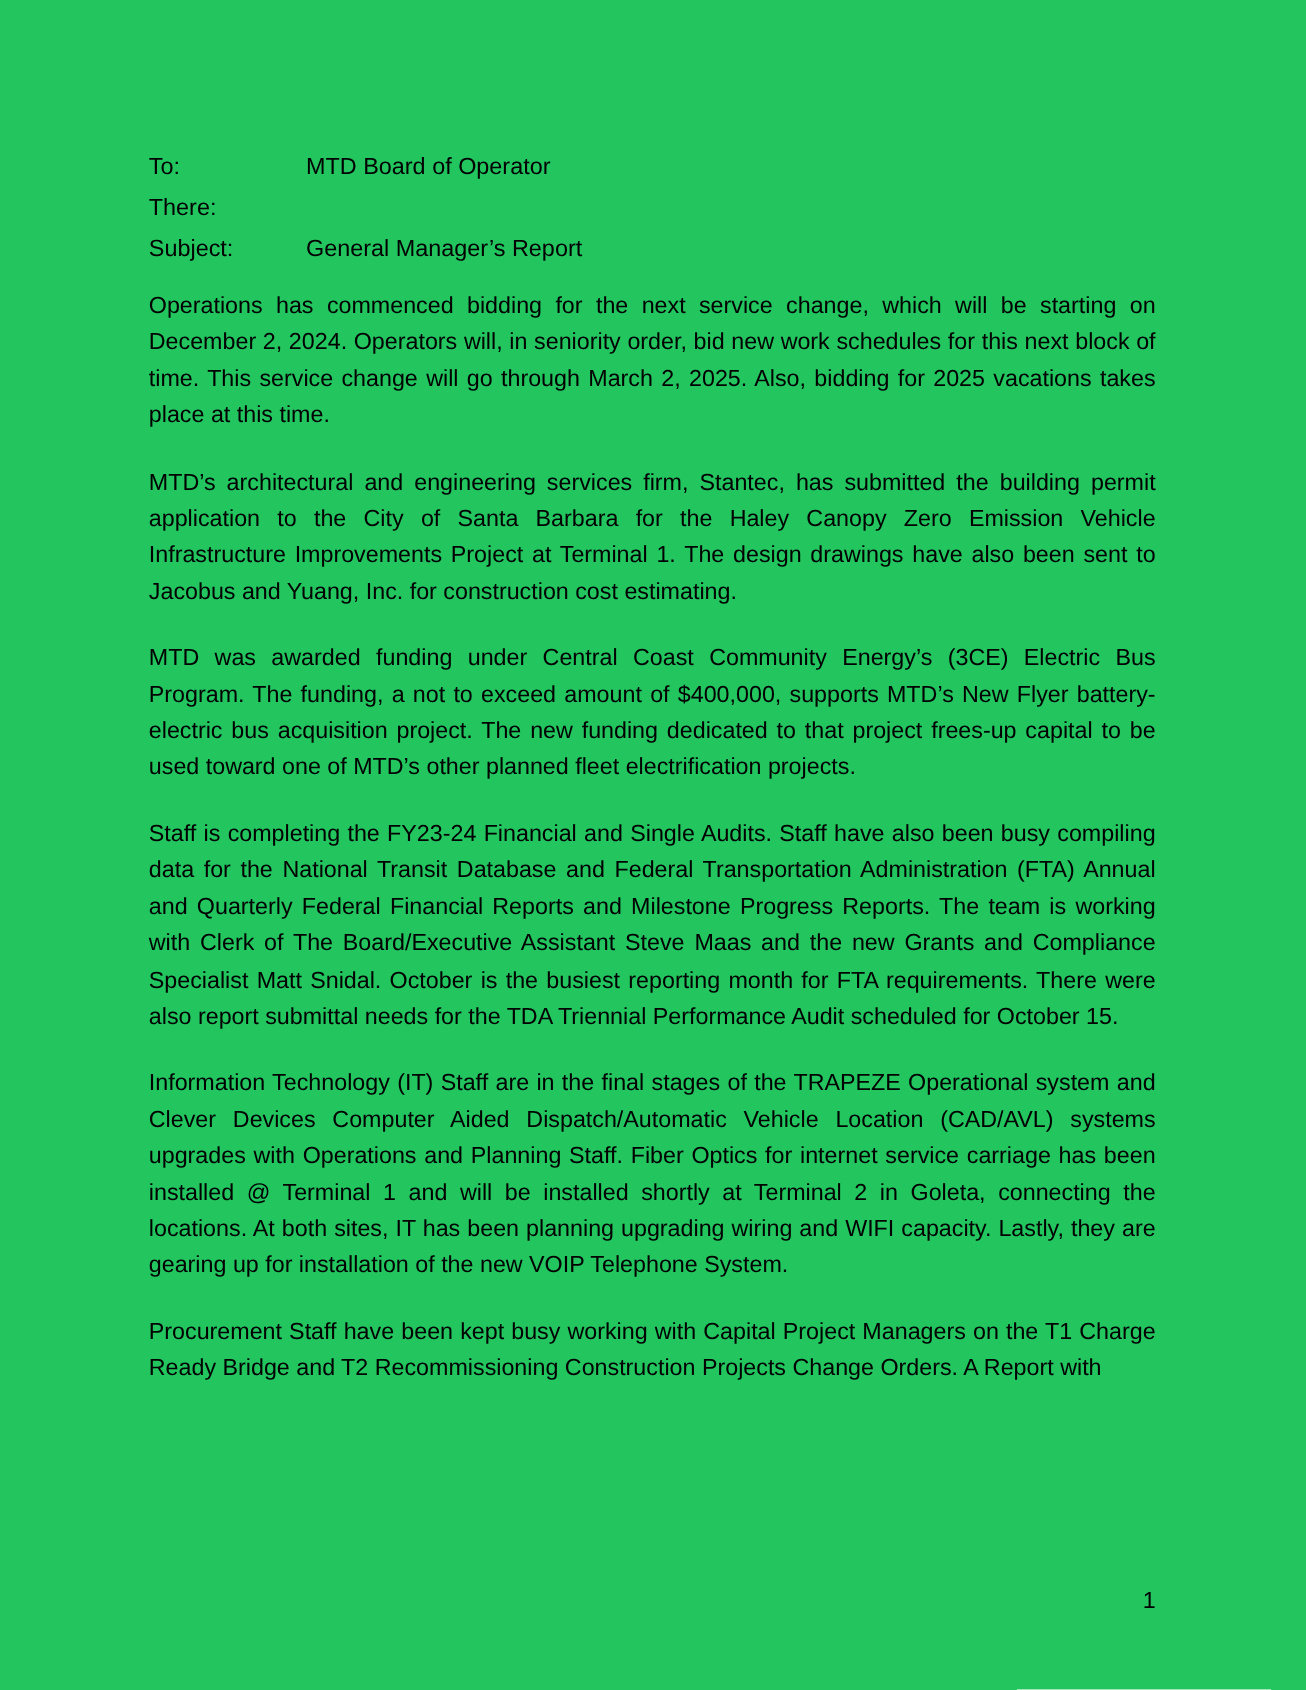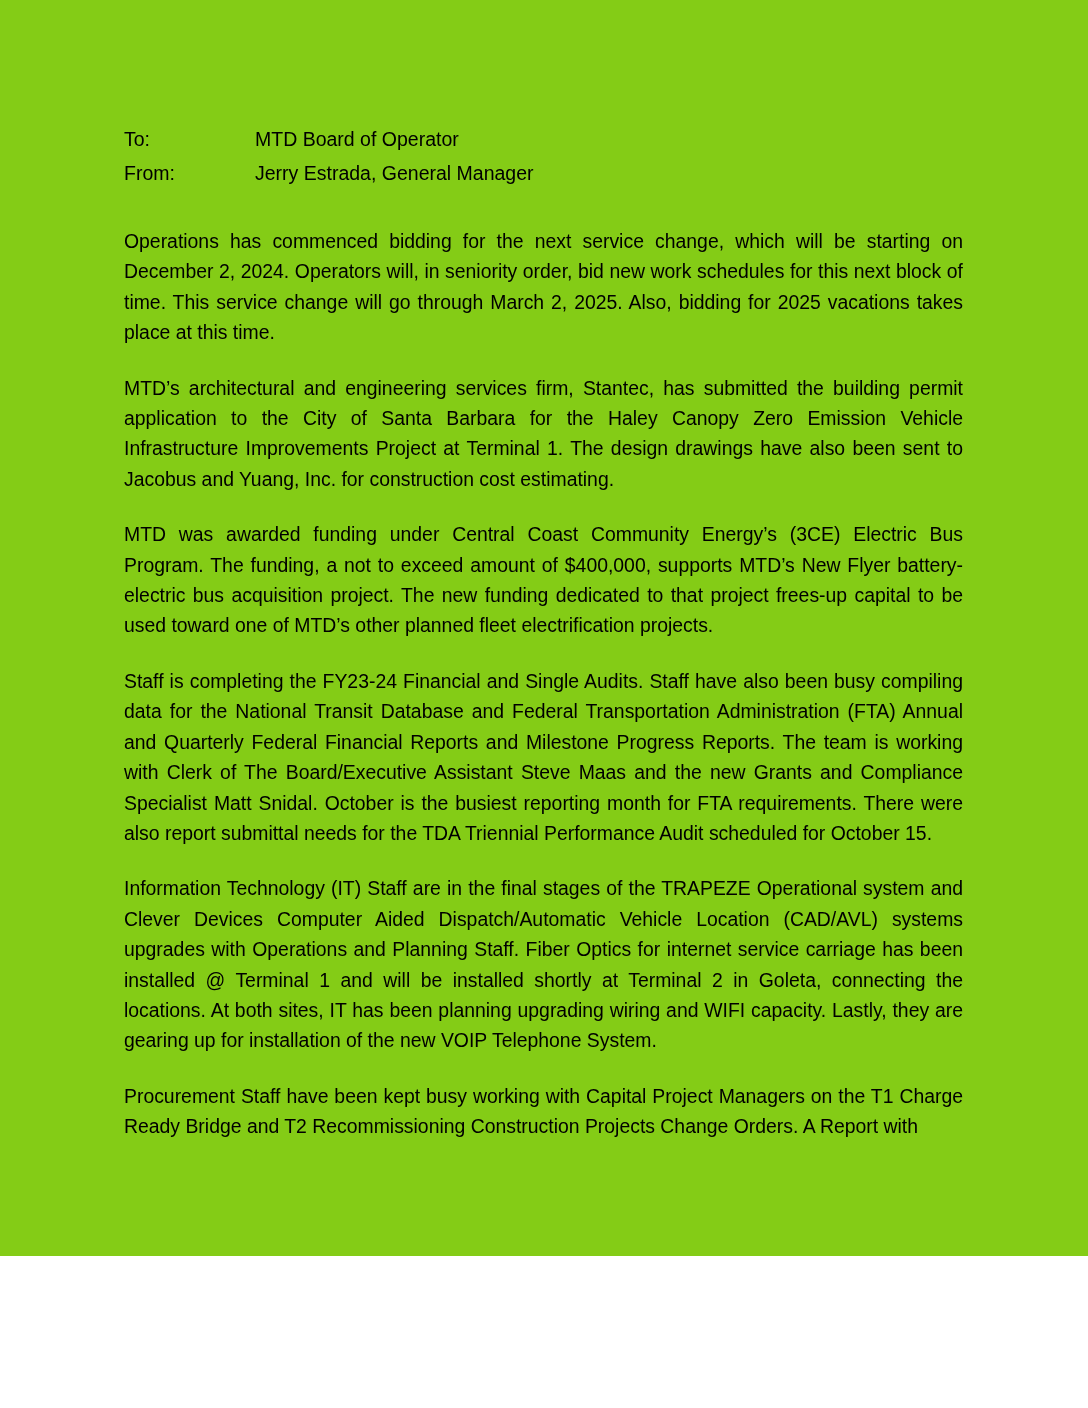--- a/index.html
+++ b/index.html
@@ -4,22 +4,22 @@
 <title>General Manager's Report</title>
 <style>
   html, body {
     margin: 0;
     padding: 0;
     background: #ffffff;
   }
   .page {
     position: relative;
     width: 1088px;
-    height: 1256px;
-    background: #84cc16;
+    height: 1408px;
+    background: #22c55e;
     margin: 0 auto;
     overflow: hidden;
     font-family: "Liberation Sans", sans-serif;
     color: #000000;
     -webkit-font-smoothing: antialiased;
   }
   .content {
     position: absolute;
     left: 124px;
     top: 122px;
@@ -40,21 +40,21 @@
   .memo-label {
     width: 131px;
     flex: 0 0 131px;
   }
   .memo-value {
     flex: 1 1 auto;
   }
 
   
   .body-block {
-    margin-top: 36px;
+    margin-top: 16px;
   }
   p.para {
     margin: 0 0 25px 0;
     font-size: 19.4px;
     line-height: 30.4px;
     text-align: justify;
     text-justify: inter-word;
     hyphens: none;
     -webkit-hyphens: none;
   }
@@ -79,22 +79,25 @@
 <div class="page">
 
   <div class="content">
 
     <div class="memo-header">
       <div class="memo-row">
         <span class="memo-label">To:</span>
         <span class="memo-value">MTD Board of Operator</span>
       </div>
       <div class="memo-row">
-        <span class="memo-label">From:</span>
-        <span class="memo-value">Jerry Estrada, General Manager</span>
+        <span class="memo-label">There:</span>
+      </div>
+      <div class="memo-row">
+        <span class="memo-label">Subject:</span>
+        <span class="memo-value">General Manager’s Report</span>
       </div>
     </div>
 
     <div class="body-block">
       <p class="para">Operations has commenced bidding for the next service change, which will be starting on December 2, 2024.  Operators will, in seniority order, bid new work schedules for this next block of time.  This service change will go through March 2, 2025.  Also, bidding for 2025 vacations takes place at this time.</p>
       <p class="para">MTD’s architectural and engineering services firm, Stantec, has submitted the building permit application to the City of Santa Barbara for the Haley Canopy Zero Emission Vehicle Infrastructure Improvements Project at Terminal 1. The design drawings have also been sent to Jacobus and Yuang, Inc. for construction cost estimating.</p>
       <p class="para">MTD was awarded funding under Central Coast Community Energy’s (3CE) Electric Bus Program.  The funding, a not to exceed amount of $400,000, supports MTD’s New Flyer battery-electric bus acquisition project.  The new funding dedicated to that project frees-up capital to be used toward one of MTD’s other planned fleet electrification projects.</p>
       <p class="para">Staff is completing the FY23-24 Financial and Single Audits.  Staff have also been busy compiling data for the National Transit Database and Federal Transportation Administration (FTA) Annual and Quarterly Federal Financial Reports and Milestone Progress Reports.  The team is working with Clerk of The Board/Executive Assistant Steve Maas and the new Grants and Compliance Specialist Matt Snidal.  October is the busiest reporting month for FTA requirements.  There were also report submittal needs for the TDA Triennial Performance Audit scheduled for October 15.</p>
       <p class="para">Information Technology (IT) Staff are in the final stages of the TRAPEZE Operational system and Clever Devices Computer Aided Dispatch/Automatic Vehicle Location (CAD/AVL) systems upgrades with Operations and Planning Staff.  Fiber Optics for internet service carriage has been installed @ Terminal 1 and will be installed shortly at Terminal 2 in Goleta, connecting the locations.   At both sites, IT has been planning upgrading wiring and WIFI capacity.  Lastly, they are gearing up for installation of the new VOIP Telephone System.</p>
       <p class="para">Procurement Staff have been kept busy working with Capital Project Managers on the T1 Charge Ready Bridge and T2 Recommissioning Construction Projects Change Orders.  A Report with</p>

